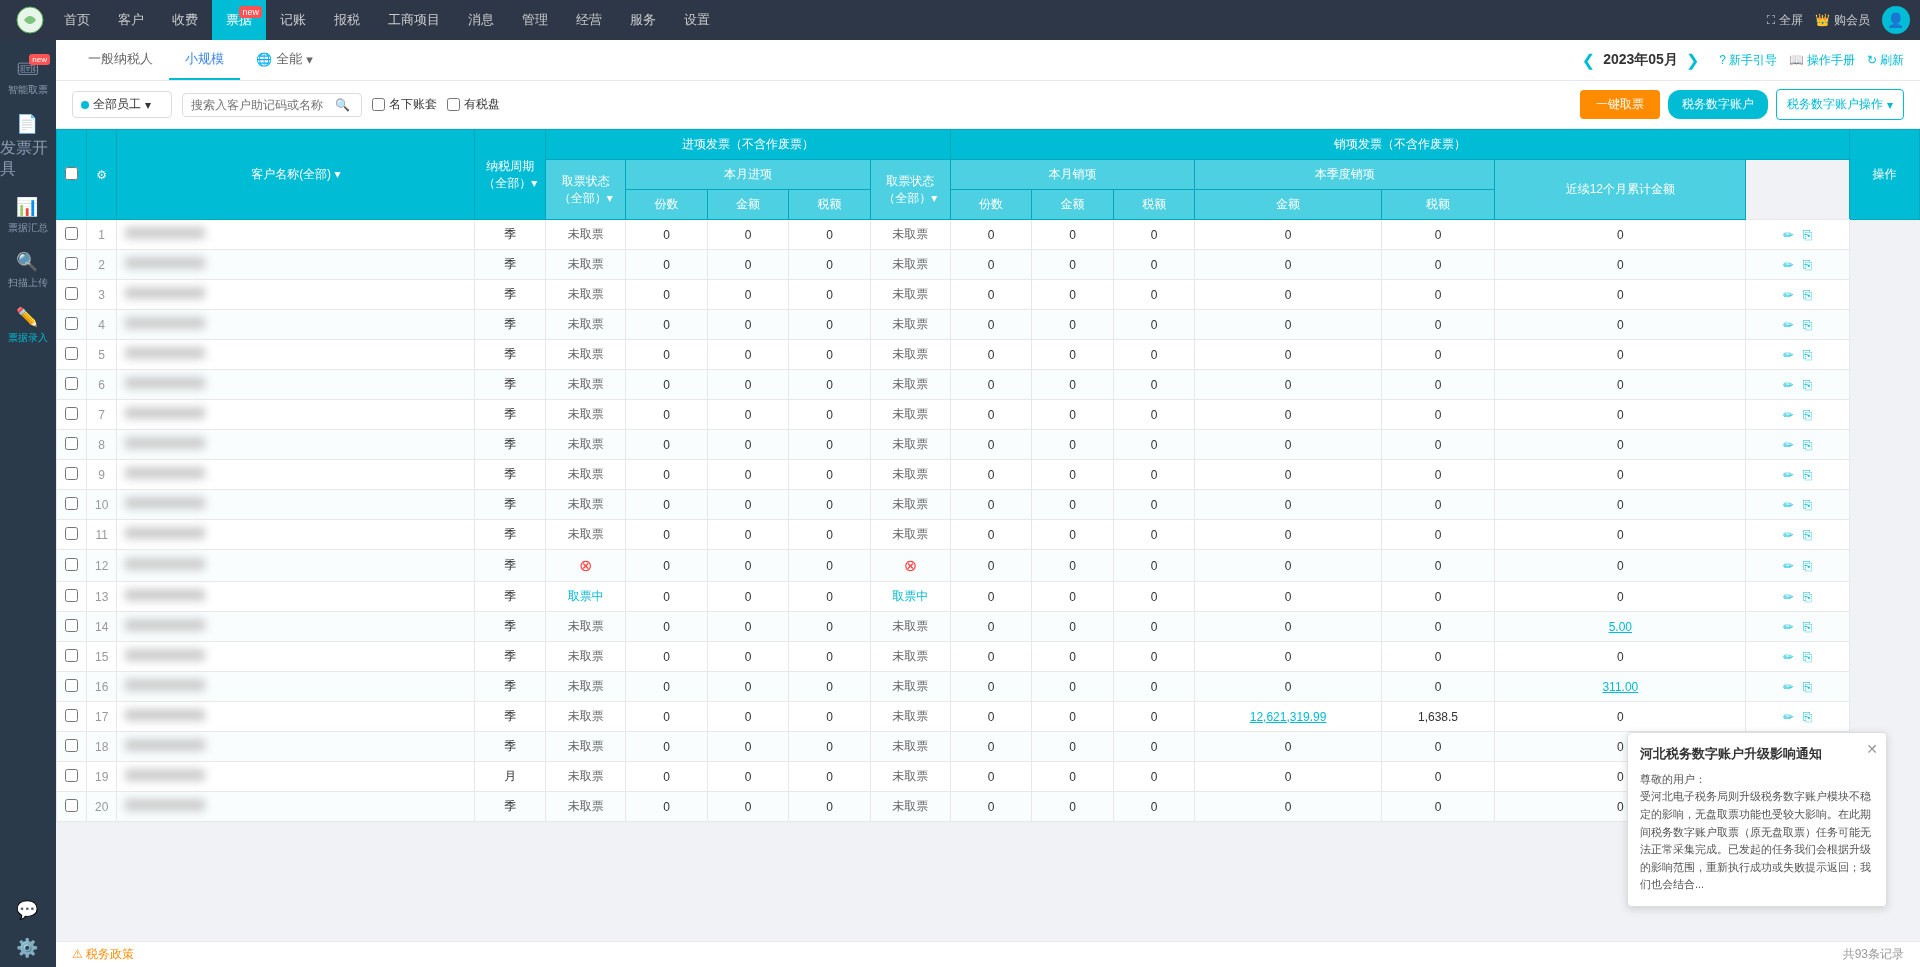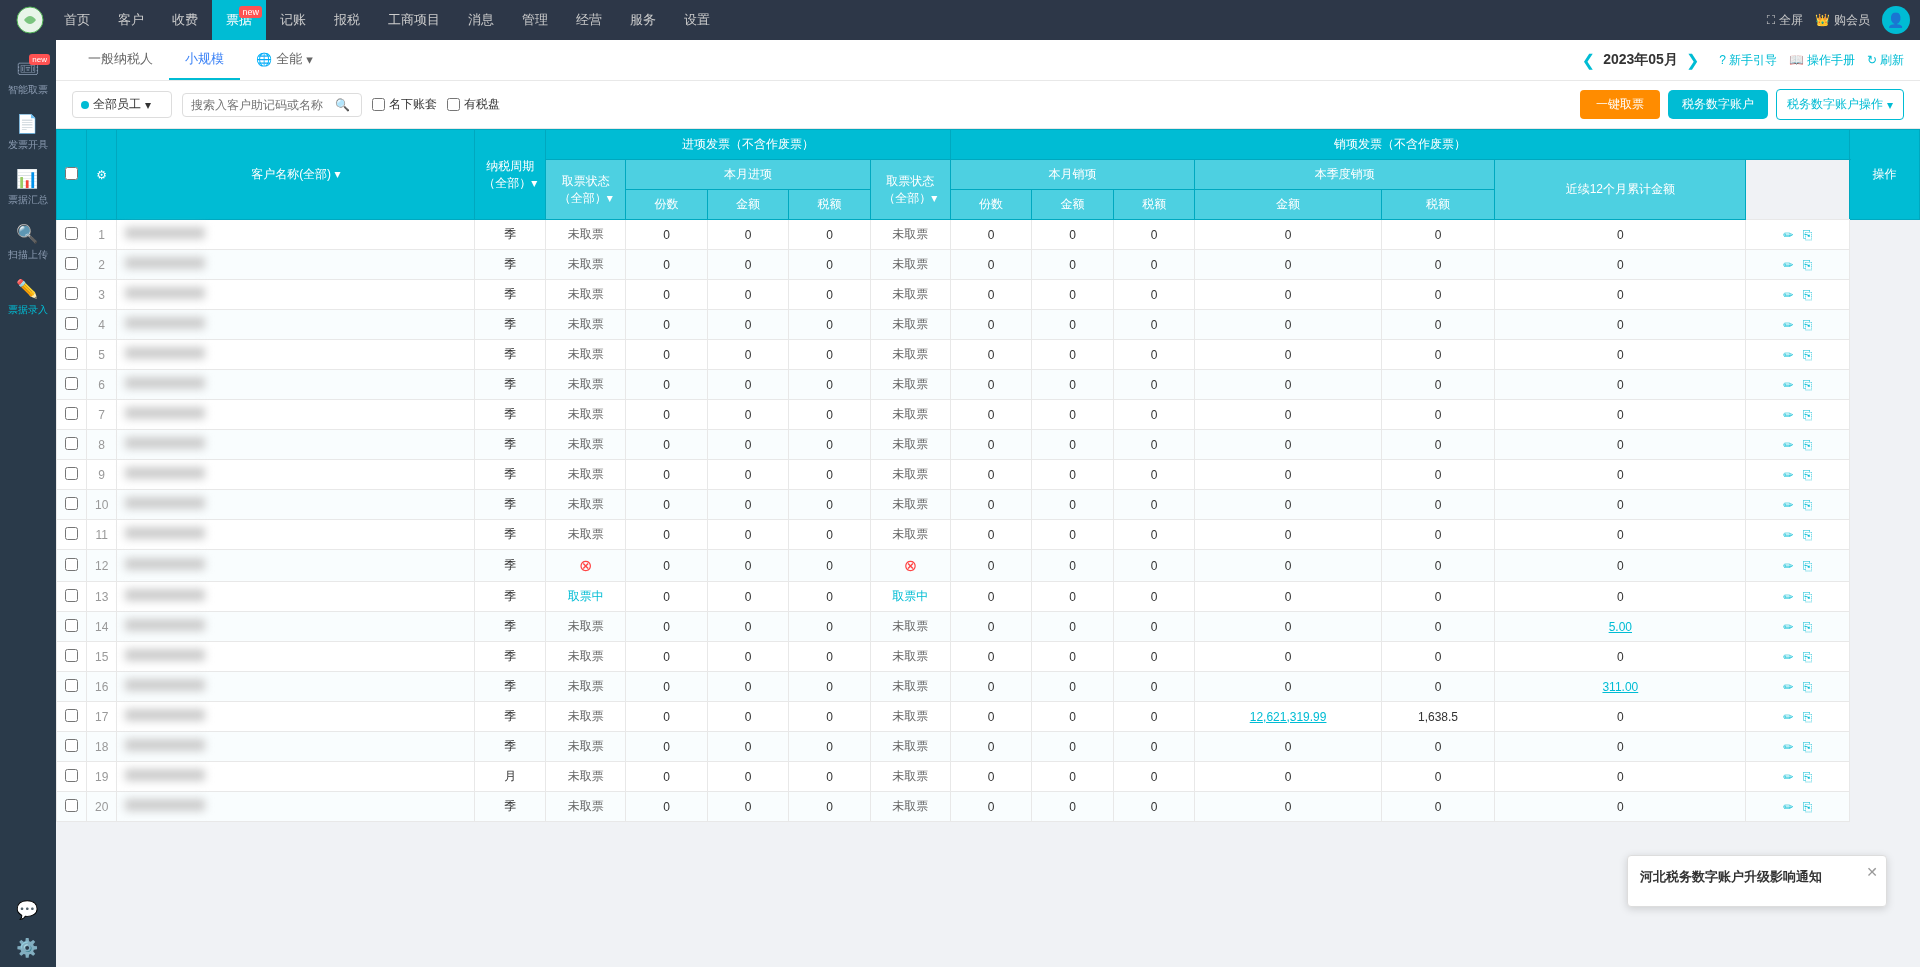--- a/index.html
+++ b/index.html
@@ -42,21 +42,21 @@
 
     
     .toolbar { background: #fff; padding: 8px 16px; display: flex; align-items: center; gap: 10px; border-bottom: 1px solid #e8e8e8; }
     .toolbar .select-box { border: 1px solid #ddd; border-radius: 4px; padding: 4px 8px; font-size: 12px; display: flex; align-items: center; gap: 4px; cursor: pointer; background: #fff; min-width: 100px; }
     .toolbar .select-box .dot { width: 8px; height: 8px; background: #00bcd4; border-radius: 50%; }
     .toolbar .search-box { border: 1px solid #ddd; border-radius: 4px; padding: 4px 8px; font-size: 12px; display: flex; align-items: center; gap: 4px; background: #fff; width: 180px; }
     .toolbar .search-box input { border: none; outline: none; font-size: 12px; width: 140px; }
     .toolbar .search-icon { color: #999; cursor: pointer; }
     .toolbar .checkbox-label { display: flex; align-items: center; gap: 4px; font-size: 12px; cursor: pointer; }
     .toolbar .btn-primary { background: #ff8c00; color: #fff; border: none; border-radius: 4px; padding: 6px 16px; font-size: 12px; cursor: pointer; }
-    .toolbar .btn-secondary { background: #00bcd4; color: #fff; border: none; border-radius: 5px; padding: 6px 14px; font-size: 12px; cursor: pointer; }
+    .toolbar .btn-secondary { background: #00bcd4; color: #fff; border: none; border-radius: 12px; padding: 6px 14px; font-size: 12px; cursor: pointer; }
     .toolbar .btn-dropdown { background: #fff; color: #00bcd4; border: 1px solid #00bcd4; border-radius: 4px; padding: 6px 10px; font-size: 12px; cursor: pointer; display: flex; align-items: center; gap: 4px; }
     .toolbar .ml-auto { margin-left: auto; display: flex; align-items: center; gap: 8px; }
 
     
     .table-container { flex: 1; overflow: auto; }
     table { width: 100%; border-collapse: collapse; }
     thead tr { background: #00bcd4; color: #fff; }
     thead th { padding: 6px 8px; font-size: 12px; font-weight: normal; border: 1px solid #00a8bf; text-align: center; white-space: nowrap; }
     thead th.group-header { background: #00bcd4; }
     tbody tr { background: #fff; }
@@ -151,21 +151,21 @@
 <div class="layout">
 
   <div class="sidebar">
     <div class="sidebar-item">
       <span class="icon">🎟</span>
       <span style="font-size:10px;">智能取票</span>
       <span class="badge-new">new</span>
     </div>
     <div class="sidebar-item">
       <span class="icon">📄</span>
-      <span style="font-size:10px;">发票开具</span>
+      <span style="font-size:16px;">发票开具</span>
     </div>
     <div class="sidebar-item">
       <span class="icon">📊</span>
       <span style="font-size:10px;">票据汇总</span>
     </div>
     <div class="sidebar-item">
       <span class="icon">🔍</span>
       <span style="font-size:10px;">扫描上传</span>
     </div>
     <div class="sidebar-item active">
@@ -700,19 +700,27 @@
       <td>0</td>
       <td>
         <span class="edit-icon">✏</span>
         <span class="copy-icon">⎘</span>
       </td>
     </tr>
           </tbody>
       </table>
     </div>
 
+    <div class="footer">
+      <span style="color:#ff8c00; cursor:pointer;">
+        <span>⚠</span>
+        <span>税务政策</span>
+      </span>
+      <span class="record-count">共93条记录</span>
+    </div>
   </div>
 </div>
 
 <div class="notification-popup">
   <div class="title">河北税务数字账户升级影响通知</div>
   <span class="close">✕</span>
+  <p style="font-size:11px; color:#555; line-height:1.6;">尊敬的用户：<br>受河北电子税务局则升级税务数字账户模块不稳定的影响，无盘取票功能也受较大影响。在此期间税务数字账户取票（原无盘取票）任务可能无法正常采集完成。已发起的任务我们会根据升级的影响范围，重新执行成功或失败提示返回；我们也会结合...</p>
 </div>
 
 </body></html>

